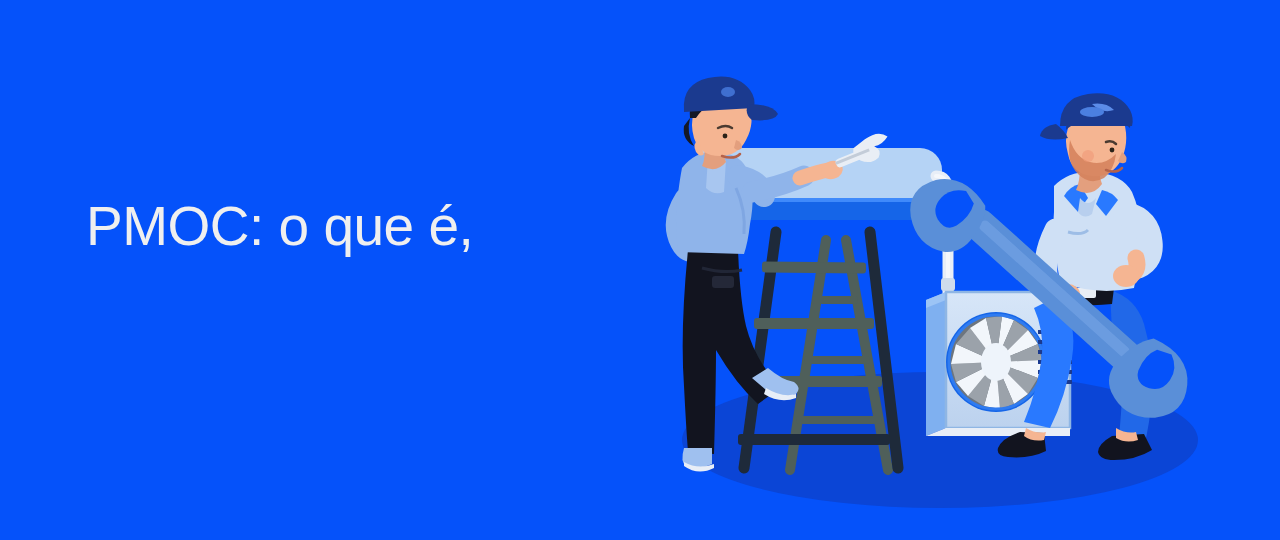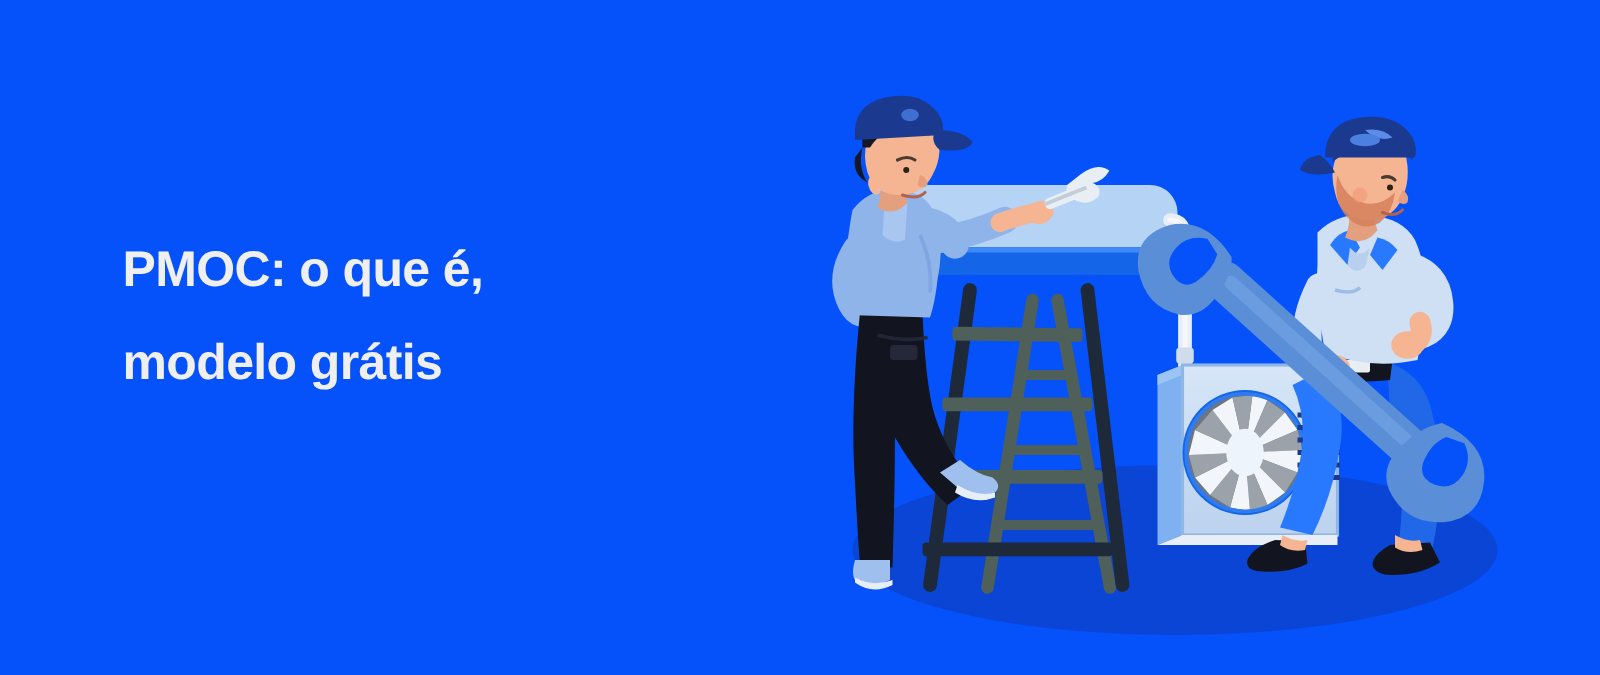--- a/index.html
+++ b/index.html
@@ -13,27 +13,27 @@
     width: 1280px;
     height: 540px;
     overflow: hidden;
     background: #0552fa;
     font-family: "Liberation Sans", "DejaVu Sans", sans-serif;
   }
 
   
   .headline {
     position: absolute;
-    left: 98px;
+    left: 86px;
     top: 152px;
     width: 560px;
     z-index: 30;
     color: #efefef;
-    font-size: 40px;
-    font-weight: bold;
+    font-size: 55px;
+    font-weight: normal;
     line-height: 74px;
     letter-spacing: -0.5px;
   }
   .headline .line { display: block; white-space: nowrap; }
 
   
   .illustration {
     position: absolute;
     left: 640px;
     top: 0;
@@ -43,21 +43,20 @@
   }
   .illustration svg { display: block; width: 640px; height: 540px; }
 </style>
 </head>
 <body>
 
 <div class="banner">
 
   <h1 class="headline">
     <span class="line">PMOC: o que é,</span>
-    <span class="line">modelo grátis</span>
   </h1>
 
   <div class="illustration">
     <svg viewBox="0 0 640 540" xmlns="http://www.w3.org/2000/svg">
 
       <defs>
         <clipPath id="condenserClip">
           <rect x="290" y="292" width="140" height="140"></rect>
         </clipPath>
         <linearGradient id="condFace" x1="0" y1="0" x2="0" y2="1">

